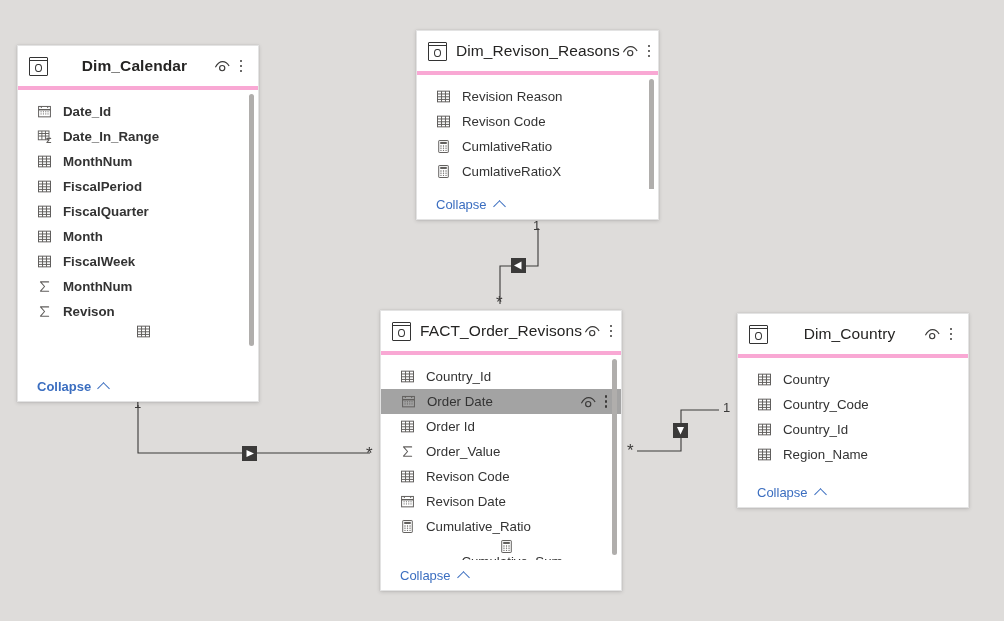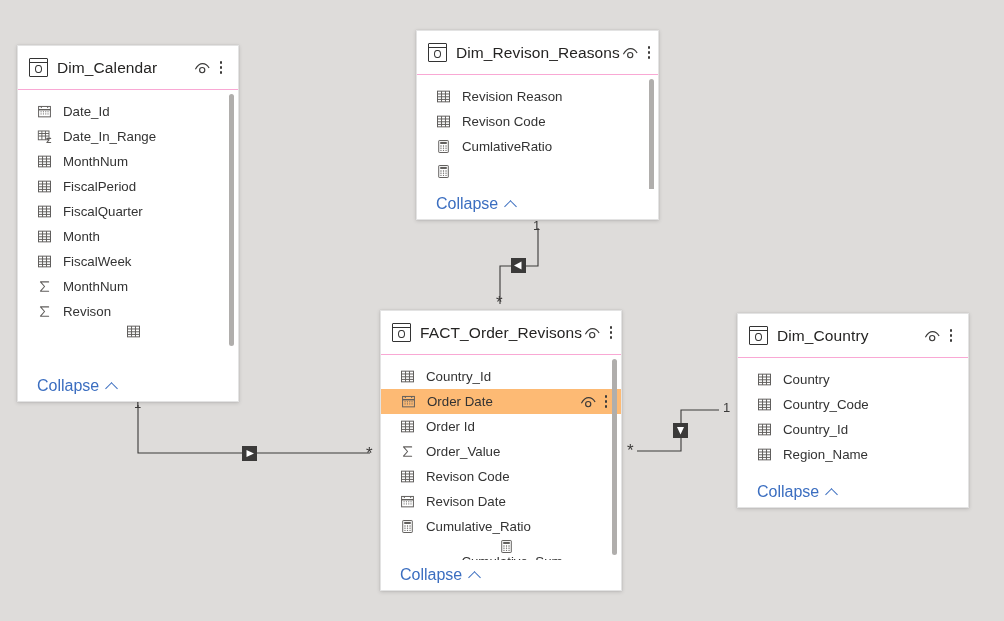--- a/index.html
+++ b/index.html
@@ -23,23 +23,24 @@
     box-shadow: 0 1px 4px rgba(0,0,0,0.16), 0 0 1px rgba(0,0,0,0.12);
     display: flex;
     flex-direction: column;
     overflow: hidden;
   }
   .tbl-head {
     display: flex;
     align-items: center;
     height: 44px;
     padding: 0 10px 0 11px;
-    border-bottom: 1px solid #f9a8d4;
+    border-bottom: 4px solid #f9a8d4;
     flex: 0 0 auto;
     background: #fff;
+    text-align: center;
   }
   .tbl-title {
     font-size: 15.5px;
     color: #252423;
     margin-left: 9px;
     white-space: nowrap;
     flex: 1 1 auto;
     letter-spacing: .1px;
   }
   .head-actions { display: flex; align-items: center; gap: 2px; flex: 0 0 auto; }
@@ -86,21 +87,21 @@
   }
   .field {
     display: flex;
     align-items: center;
     height: 25px;
     padding: 0 8px 0 19px;
     font-size: 13.3px;
     color: #333333;
     white-space: nowrap;
   }
-  .field.sel { background: #fdba74; padding-left: 20px; }
+  .field.sel { background: #a3a3a3; padding-left: 20px; }
   .field .fname { margin-left: 11px; flex: 1 1 auto; }
   .field .row-actions { display: flex; align-items: center; gap: 1px; flex: 0 0 auto; }
   .field.clip { overflow: hidden; flex-direction: column; }
 
   
   .vscroll {
     position: absolute;
     top: 2px; right: 4px;
     width: 5px;
     background: #b0aeac;
@@ -110,21 +111,21 @@
   
   .tbl-foot {
     flex: 0 0 auto;
     height: 30px;
     display: flex;
     align-items: center;
     padding-left: 19px;
     background: #fff;
   }
   .collapse-link {
-    font-size: 16px;
+    font-size: 13px;
     color: #3b6ec0;
     display: inline-flex;
     align-items: center;
     gap: 8px;
     cursor: pointer;
   }
   .chev-up {
     width: 9px; height: 9px;
     border-left: 1.4px solid #3b6ec0;
     border-top: 1.4px solid #3b6ec0;
@@ -178,21 +179,21 @@
   <div id="cardinality-layer">
       <div class="card-label" style="left: 134px; top: 396px;">1</div>
       <div class="card-label star" style="left: 366px; top: 450px;">*</div>
       <div class="card-label" style="left: 533px; top: 218px;">1</div>
       <div class="card-label star" style="left: 496px; top: 299px;">*</div>
       <div class="card-label star" style="left: 627px; top: 447px;">*</div>
       <div class="card-label" style="left: 723px; top: 400px;">1</div>
     </div>
 
   <div id="tables-layer">
-      <div class="tbl" style="left: 17px; top: 45px; width: 222px; height: 357px;">
+      <div class="tbl" style="left: 17px; top: 45px; width: 242px; height: 357px; font-weight: bold;">
         <div class="tbl-head">
           <span class="ico-table-hdr"></span>
           <span class="tbl-title">Dim_Calendar</span>
           <span class="head-actions">
             <span>
               <svg class="ico-eye" viewBox="0 0 20 20" fill="none" stroke="#3b3a39" stroke-width="1.15">
                 <path d="M3.4 11.2 C5.6 7.2 8 5.6 10.6 5.6 C13.3 5.6 15.6 7.3 17.1 10.1"></path>
                 <circle cx="10.2" cy="12.1" r="2.6"></circle>
               </svg>
             </span>
@@ -411,20 +412,21 @@
                 <circle cx="8.0" cy="7.5" r="0.72" fill="#605e5c" stroke="none"></circle>
                 <circle cx="10.7" cy="7.5" r="0.72" fill="#605e5c" stroke="none"></circle>
                 <circle cx="5.3" cy="9.8" r="0.72" fill="#605e5c" stroke="none"></circle>
                 <circle cx="8.0" cy="9.8" r="0.72" fill="#605e5c" stroke="none"></circle>
                 <circle cx="10.7" cy="9.8" r="0.72" fill="#605e5c" stroke="none"></circle>
                 <circle cx="5.3" cy="12.1" r="0.72" fill="#605e5c" stroke="none"></circle>
                 <circle cx="8.0" cy="12.1" r="0.72" fill="#605e5c" stroke="none"></circle>
                 <circle cx="10.7" cy="12.1" r="0.72" fill="#605e5c" stroke="none"></circle>
               </svg>
             </span>
+            <span class="fname">CumlativeRatioX</span>
           </div>
           <div class="vscroll" style="top: 4px; height: 122px;"></div>
         </div>
         <div class="tbl-foot">
           <span class="collapse-link">
             <span>Collapse</span>
             <span class="chev-up"></span>
           </span>
         </div>
       </div>

